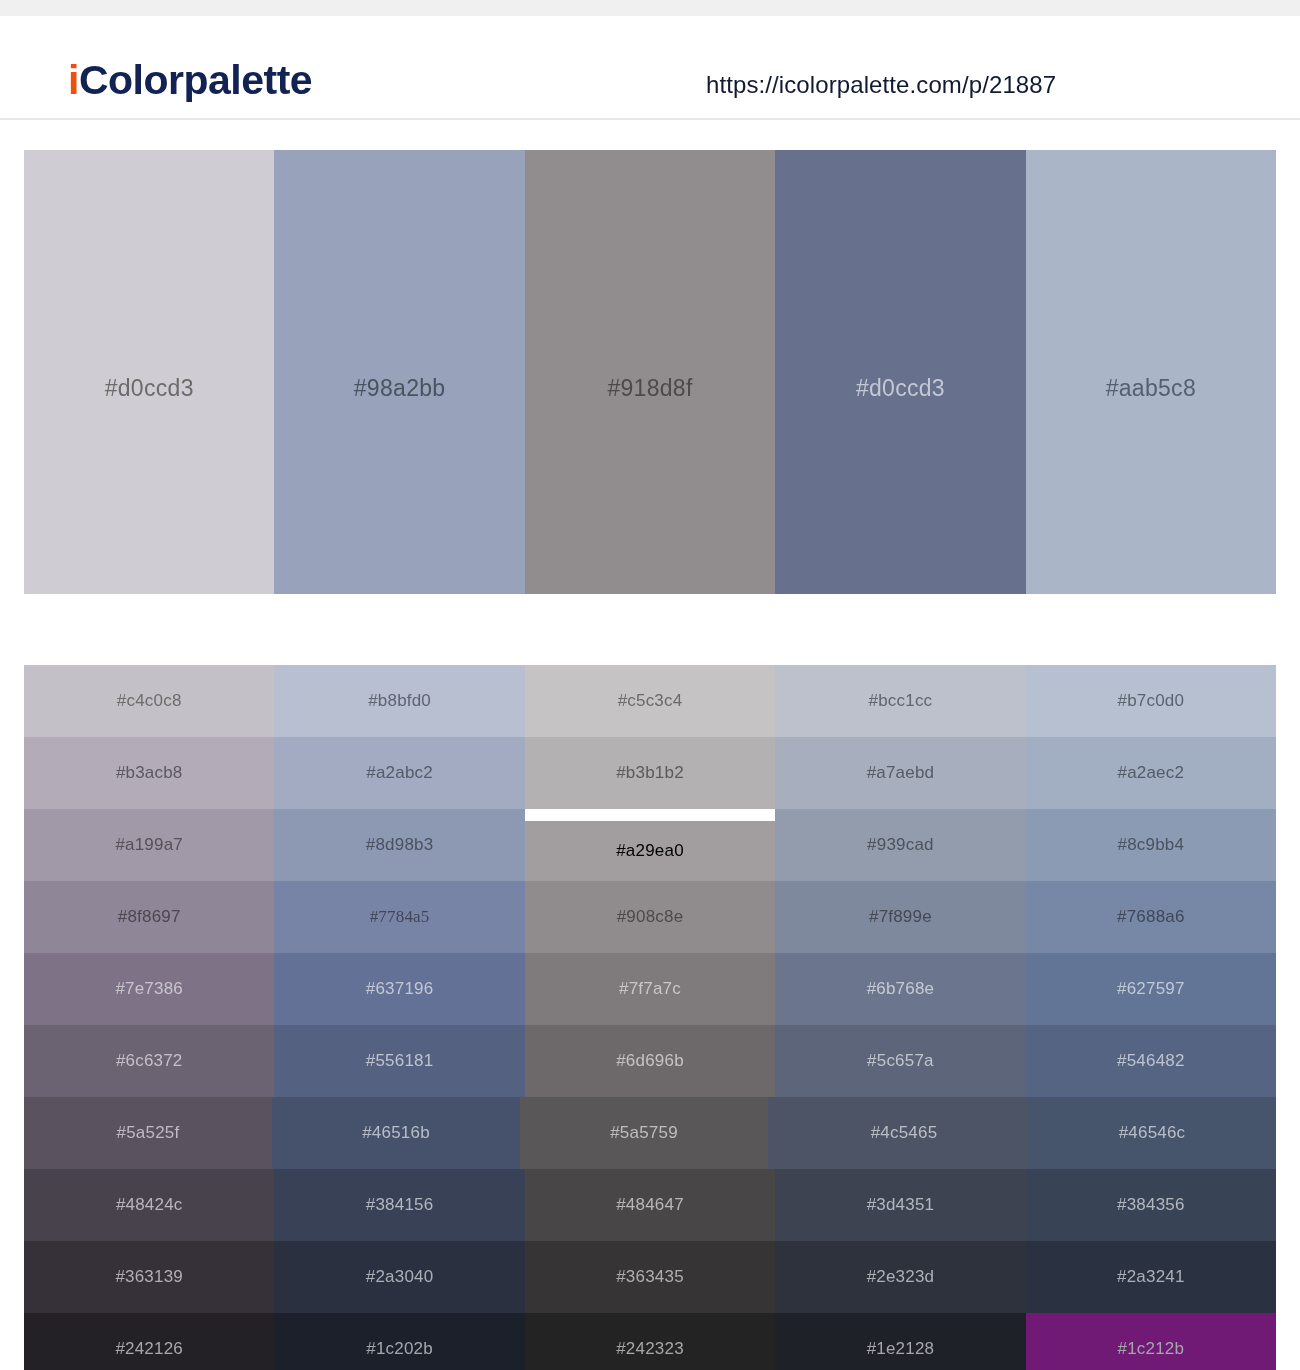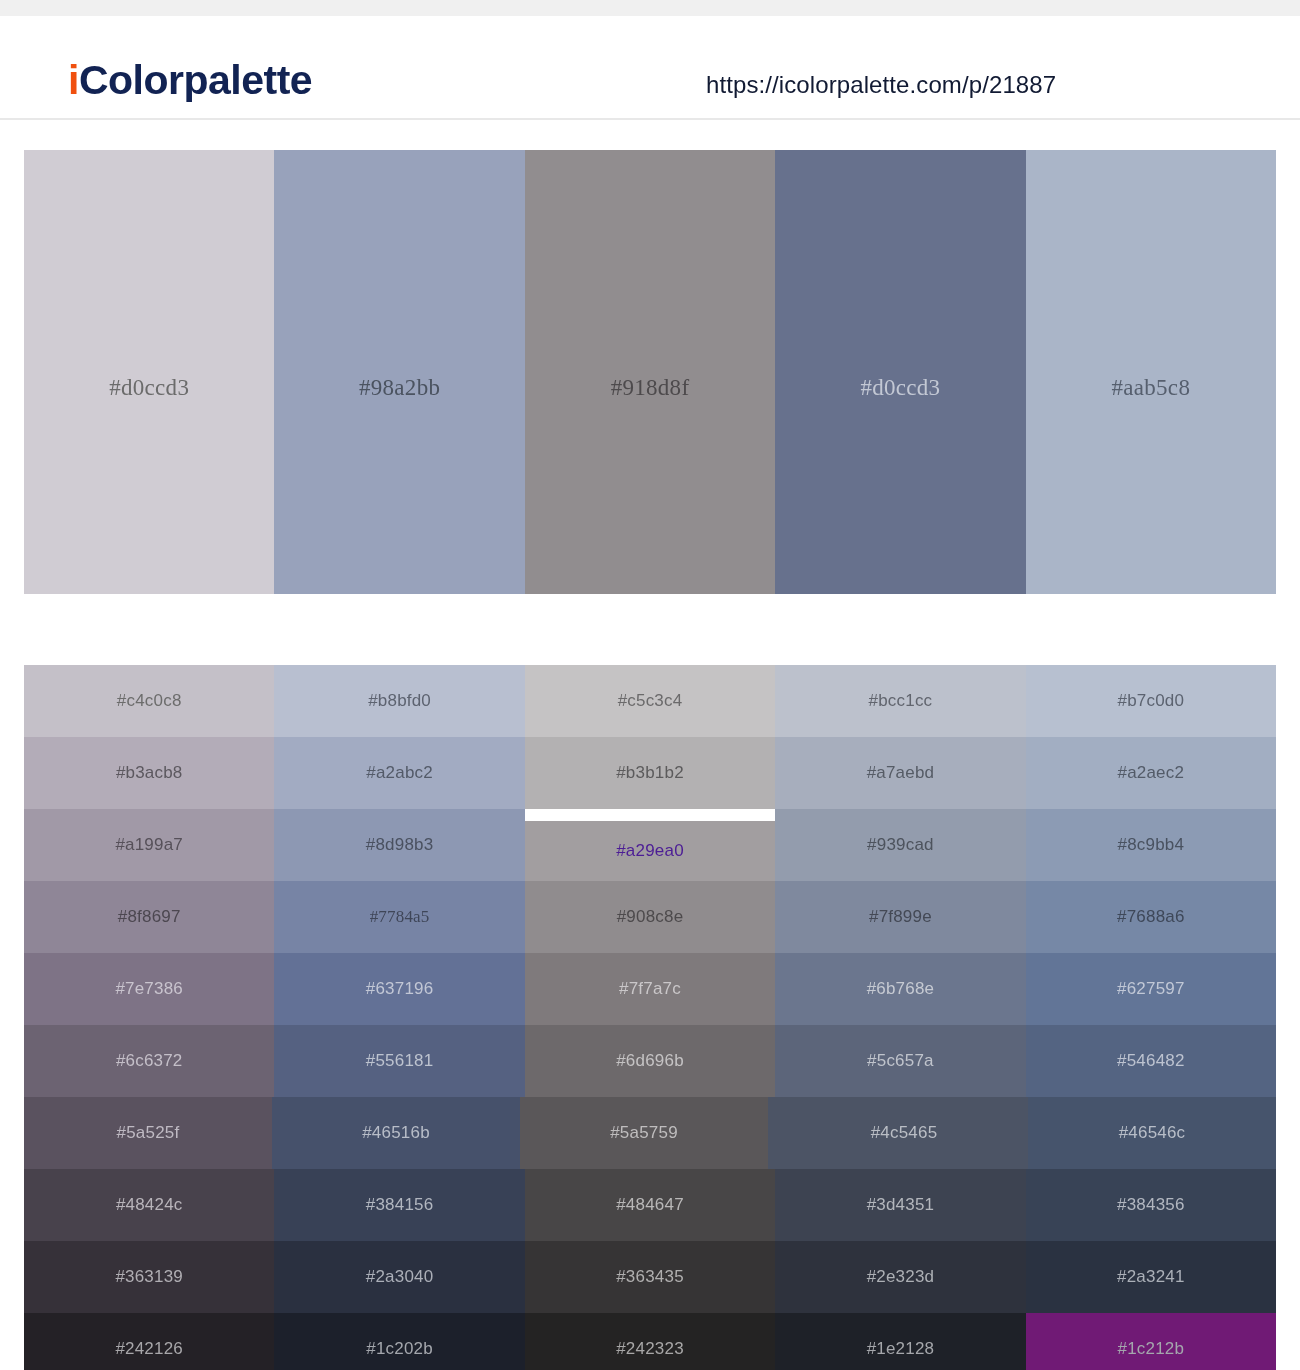--- a/index.html
+++ b/index.html
@@ -74,21 +74,20 @@
     flex: 1 1 0;
     position: relative;
     display: flex;
     align-items: center;
     justify-content: center;
   }
   .swatch-label {
     font-size: 23px;
     letter-spacing: 0.3px;
     margin-top: 32px;
-    font-family: Liberation Serif, serif;
   }
 
   
   .shade-table {
     position: absolute;
     top: 665px;
     left: 24px;
     width: 1252px;
     display: flex;
     flex-direction: column;
@@ -148,21 +147,21 @@
       <div class="shade-row">
         <div class="shade-cell" style="background: rgb(179, 172, 184); color: rgb(92, 88, 95);">#b3acb8</div>
         <div class="shade-cell" style="background: rgb(162, 171, 194); color: rgb(83, 90, 104);">#a2abc2</div>
         <div class="shade-cell" style="background: rgb(179, 177, 178); color: rgb(92, 91, 92);">#b3b1b2</div>
         <div class="shade-cell" style="background: rgb(167, 174, 189); color: rgb(86, 92, 102);">#a7aebd</div>
         <div class="shade-cell" style="background: rgb(162, 174, 194); color: rgb(83, 91, 104);">#a2aec2</div>
       </div>
       <div class="shade-row">
         <div class="shade-cell" style="background: rgb(161, 153, 167); color: rgb(86, 80, 89);">#a199a7</div>
         <div class="shade-cell" style="background: rgb(141, 152, 179); color: rgb(74, 81, 96);">#8d98b3</div>
-        <div class="shade-cell" style="background: rgb(162, 158, 160); color: #4c1d95; margin-top: 12px;">#a29ea0</div>
+        <div class="shade-cell" style="background: rgb(162, 158, 160); color: #000000; margin-top: 12px;">#a29ea0</div>
         <div class="shade-cell" style="background: rgb(147, 156, 173); color: rgb(77, 83, 93);">#939cad</div>
         <div class="shade-cell" style="background: rgb(140, 155, 180); color: rgb(73, 82, 96);">#8c9bb4</div>
       </div>
       <div class="shade-row">
         <div class="shade-cell" style="background: rgb(143, 134, 151); color: rgb(76, 71, 80);">#8f8697</div>
         <div class="shade-cell" style="background: rgb(119, 132, 165); color: rgb(63, 70, 88); font-family: Liberation Serif, serif;">#7784a5</div>
         <div class="shade-cell" style="background: rgb(144, 140, 142); color: rgb(77, 74, 76);">#908c8e</div>
         <div class="shade-cell" style="background: rgb(127, 137, 158); color: rgb(68, 73, 85);">#7f899e</div>
         <div class="shade-cell" style="background: rgb(118, 136, 166); color: rgb(62, 72, 89);">#7688a6</div>
       </div>

